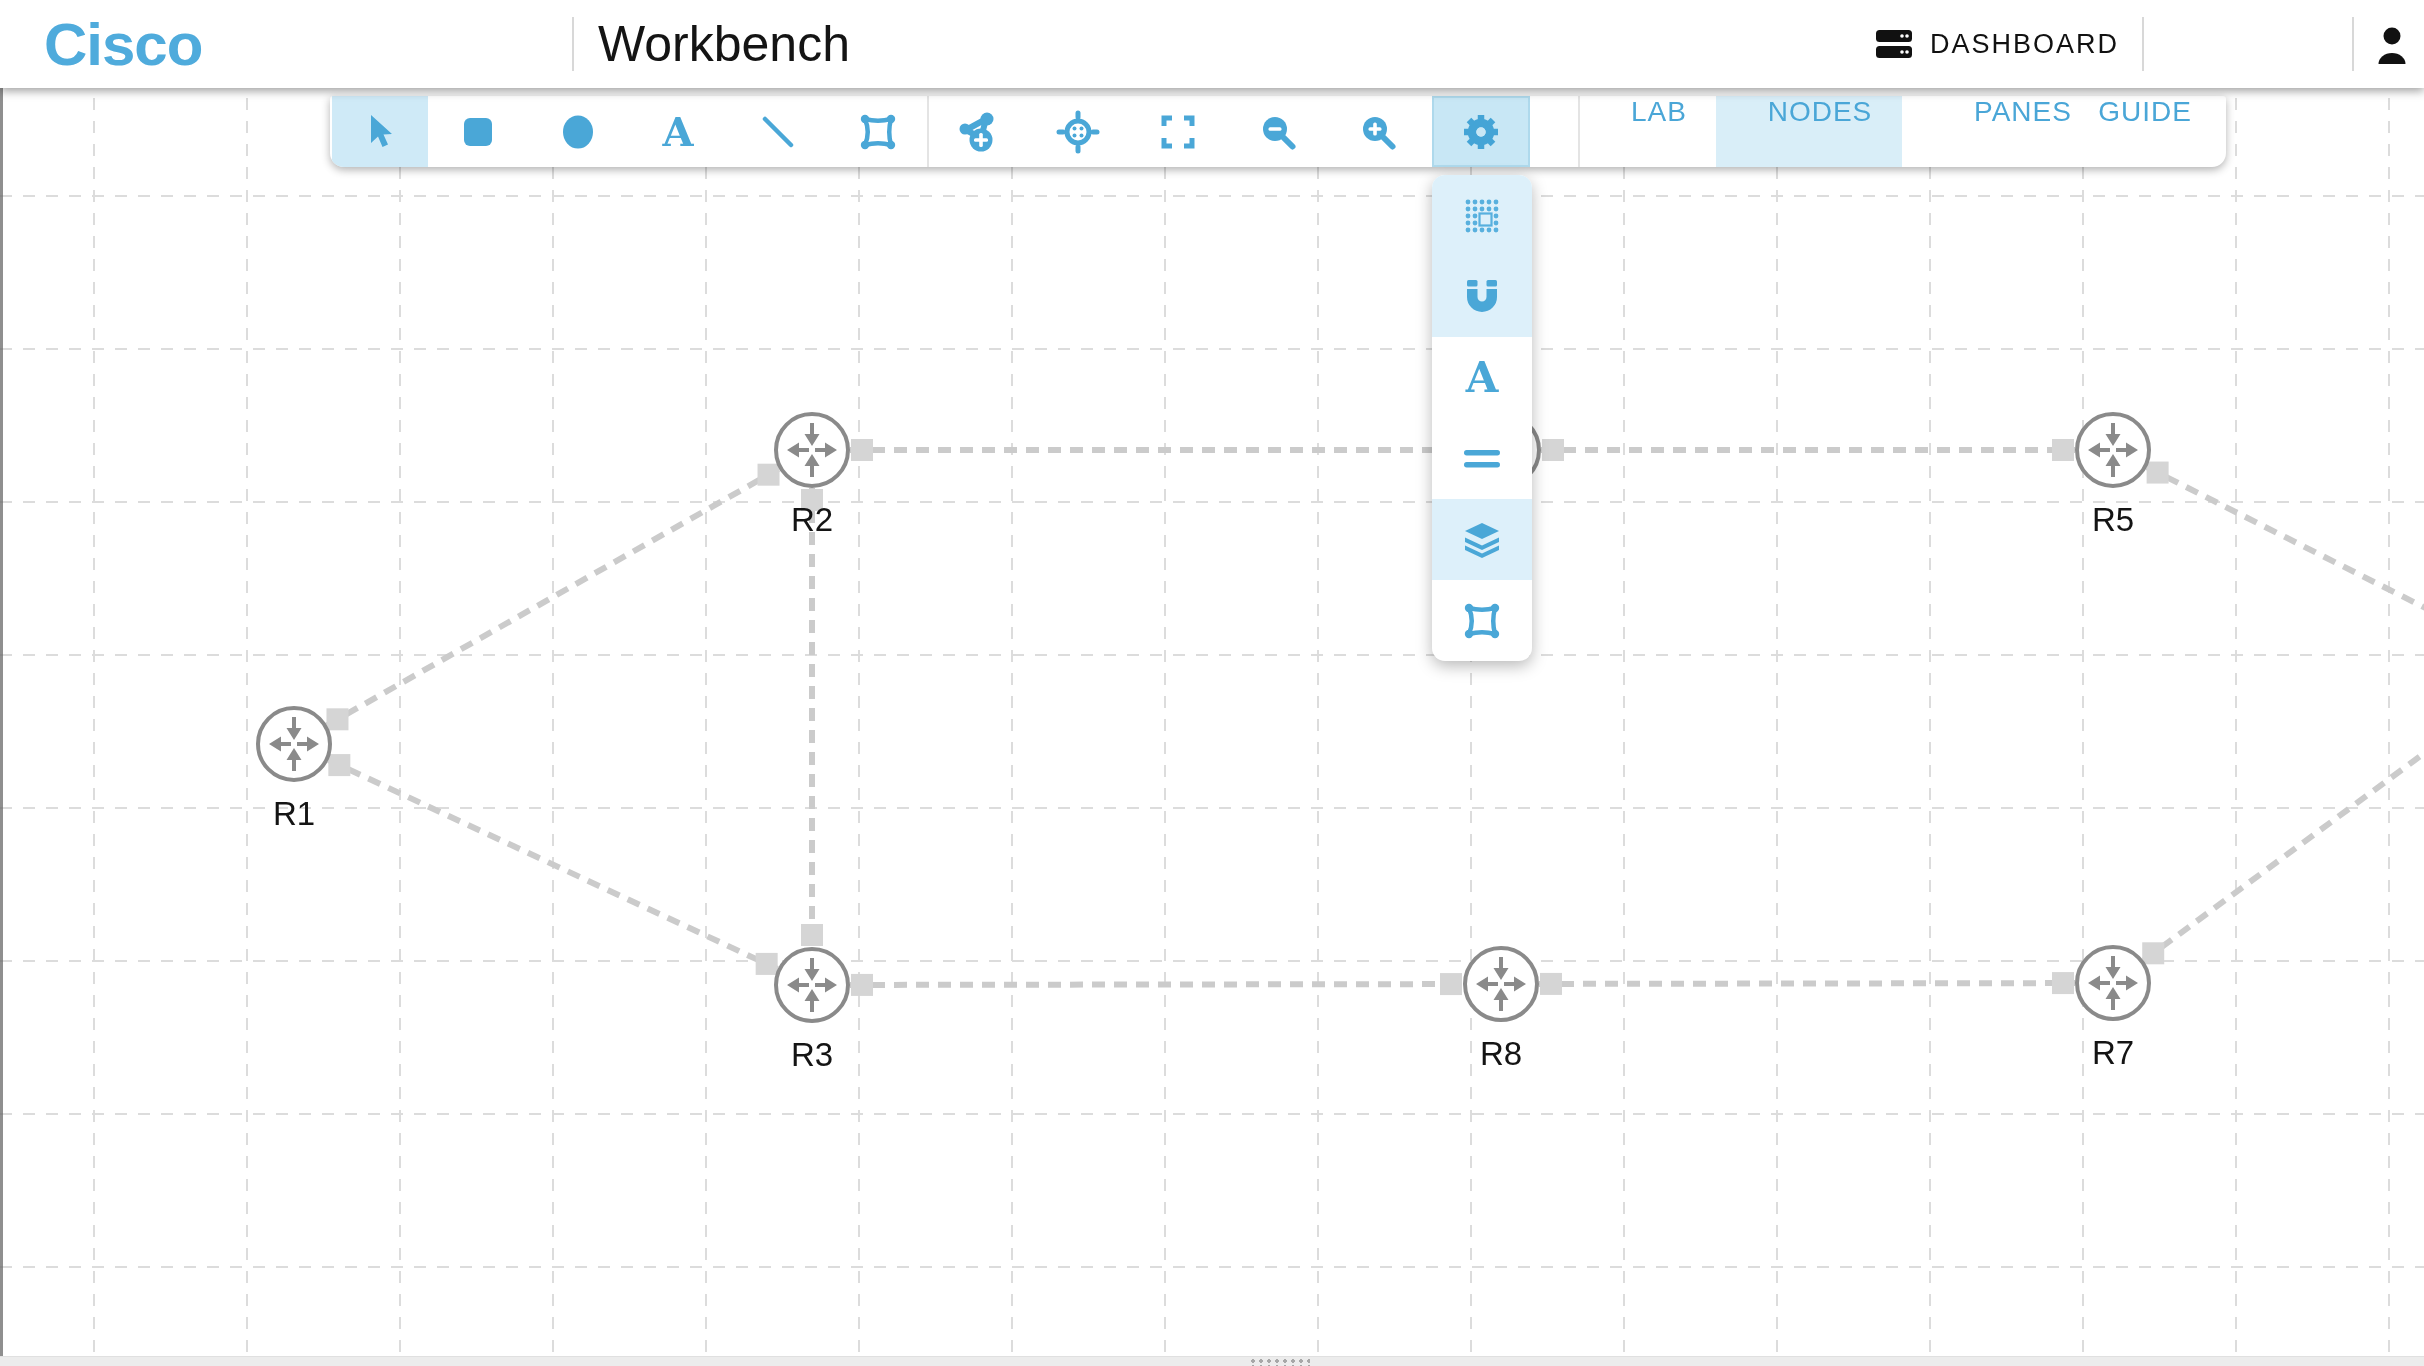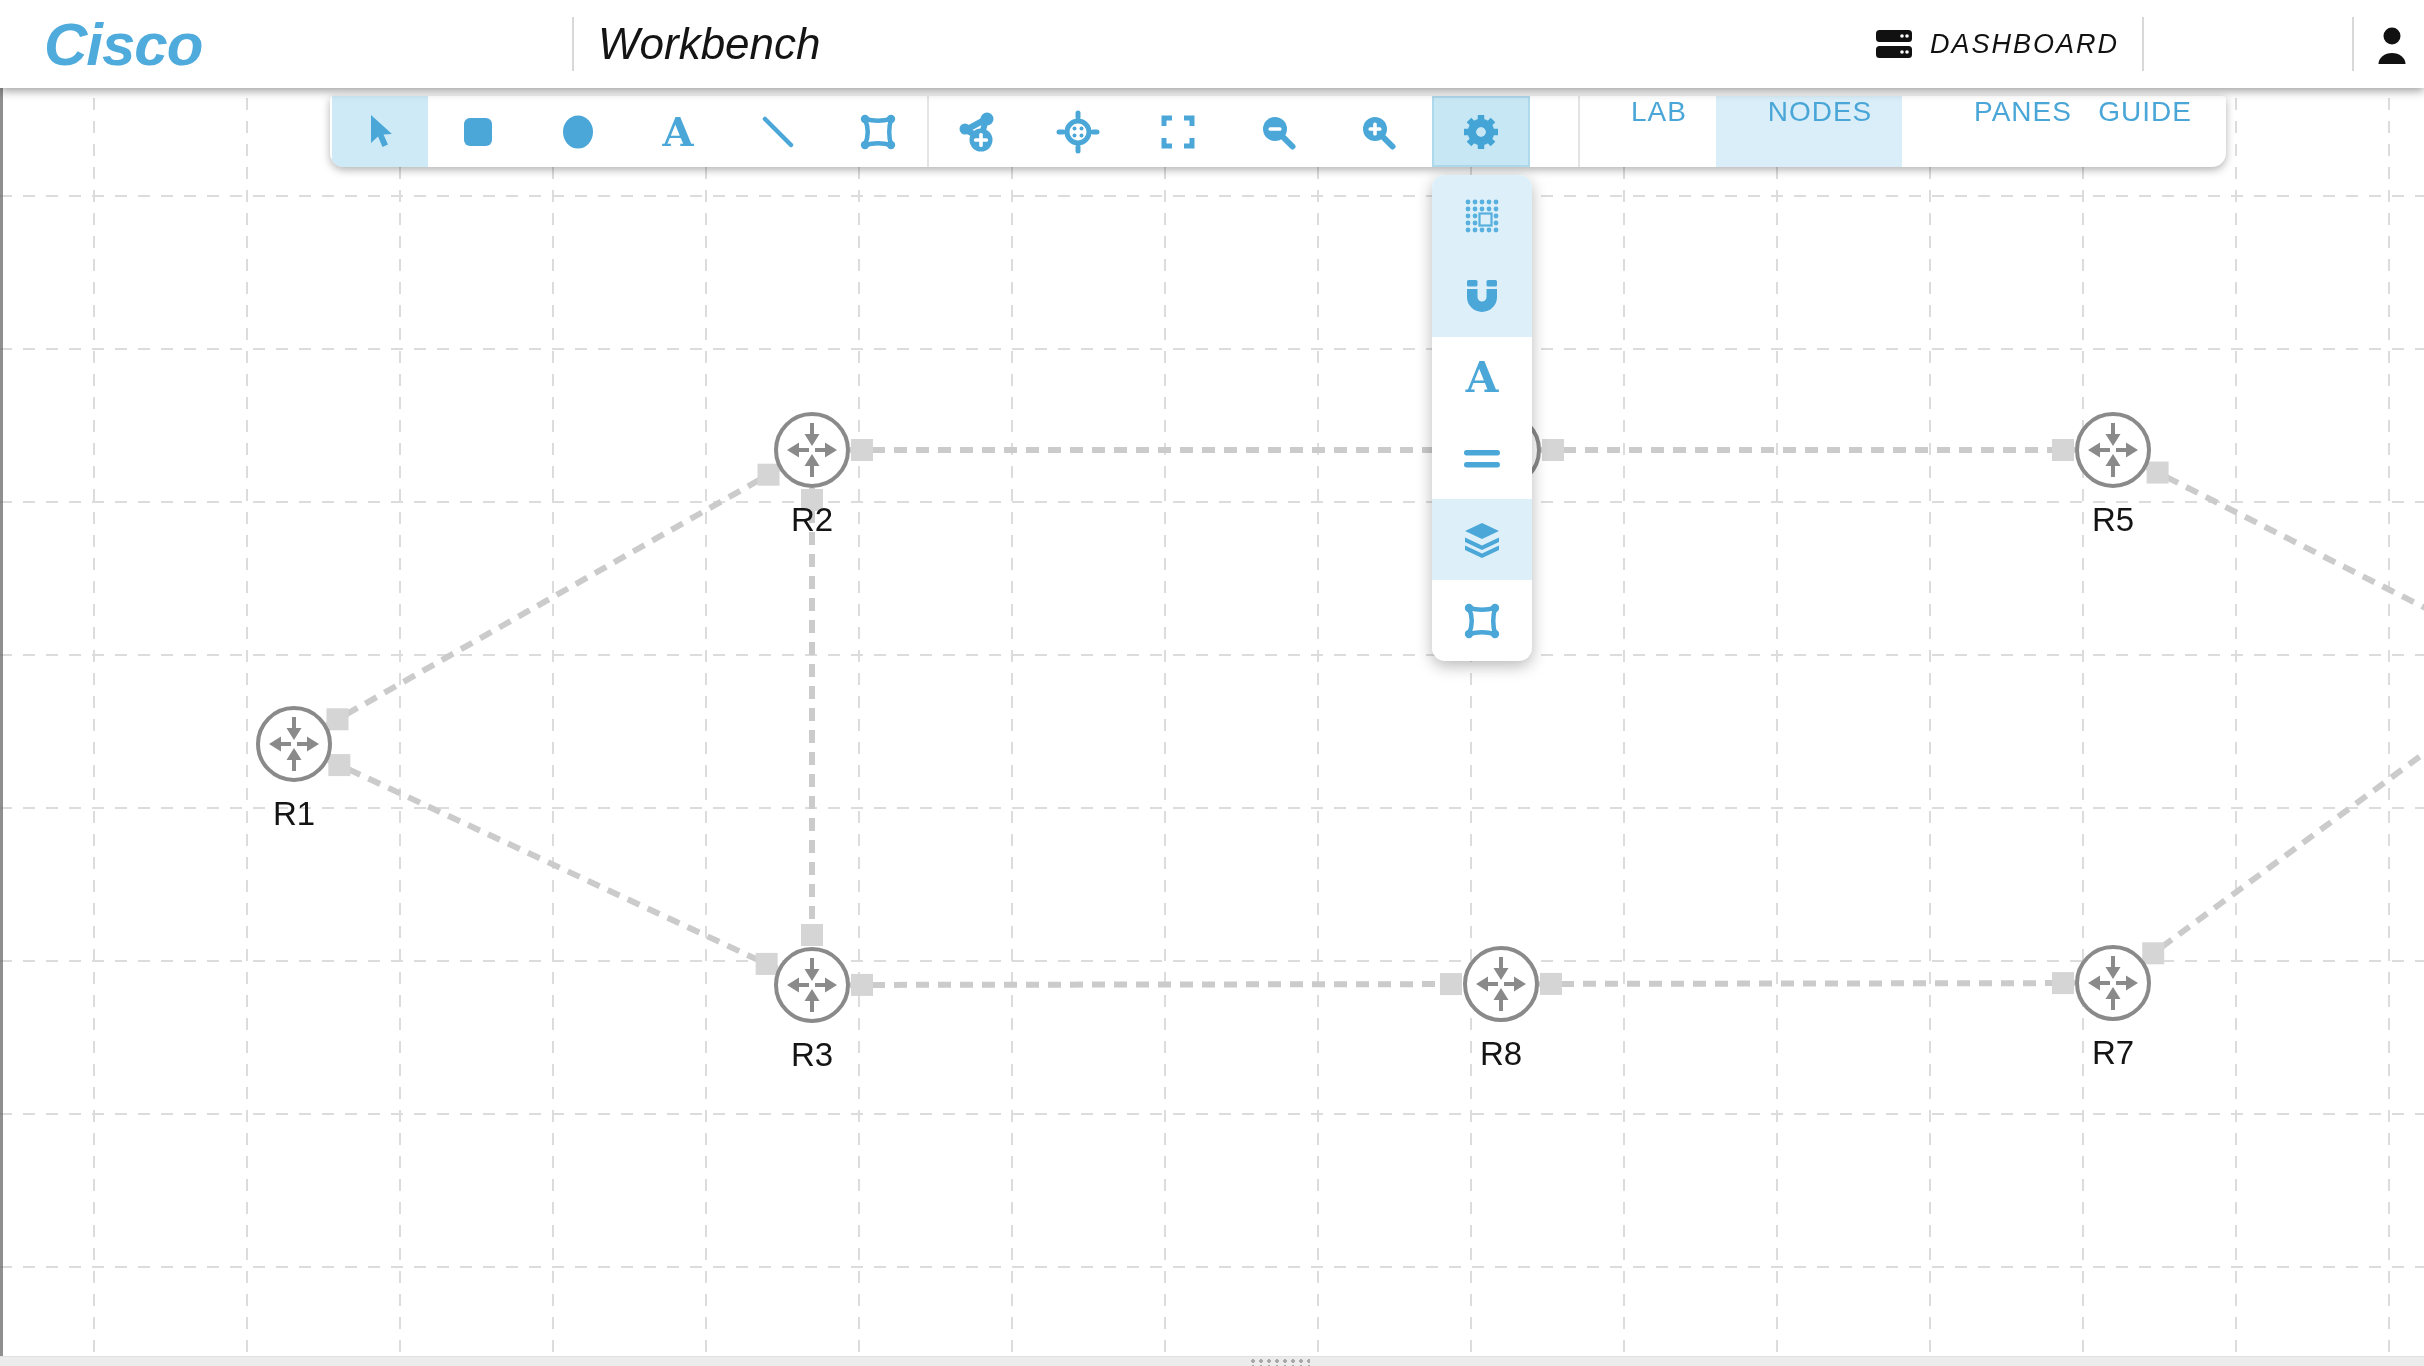--- a/index.html
+++ b/index.html
@@ -1,27 +1,27 @@
 <!DOCTYPE html>
 <html><head>
 <meta charset="utf-8">
 <style>
   * { margin:0; padding:0; box-sizing:border-box; }
   html,body { width:2424px; height:1366px; overflow:hidden; background:#fff;
               font-family:"Liberation Sans", sans-serif; }
 
   
   #header { position:absolute; left:0; top:0; width:2424px; height:88px; background:#fff;
-            box-shadow:0 3px 9px rgba(0,0,0,.38); z-index:7;font-style:italic; }
+            box-shadow:0 3px 9px rgba(0,0,0,.38); z-index:7; }
   #brand { position:absolute; left:44px; top:0; height:88px; display:flex; align-items:center; }
   #brand .cisco { font-size:60px; font-weight:700; color:#4fabdc; letter-spacing:-1px; }
   #brand .product { font-size:58px; font-weight:300; color:#3e7191; margin-left:16px; }
   .vsep { position:absolute; top:17px; width:2px; height:54px; background:#d8d8d8; }
   #workbench { position:absolute; left:598px; top:0; height:88px; display:flex; align-items:center;
-               font-size:44px; color:#141414; }
+               font-size:50px; color:#141414; }
   #lab-select { position:absolute; left:1055px; top:0; height:88px; display:flex; align-items:center;
                 cursor:pointer; }
   #lab-select .lab-title { font-size:31px; letter-spacing:3px; color:#2e2e2e; }
   .caret-down { width:0; height:0; border-left:11px solid transparent; border-right:11px solid transparent;
                 border-top:14px solid #4a4a4a; margin-left:22px; }
   .navitem { position:absolute; top:0; height:88px; display:flex; align-items:center; gap:16px;
              color:#111; font-size:27px; letter-spacing:2px; cursor:pointer; }
 
   
   #toolbar { position:absolute; left:330px; top:96px; width:1896px; height:71px; background:#fff;

